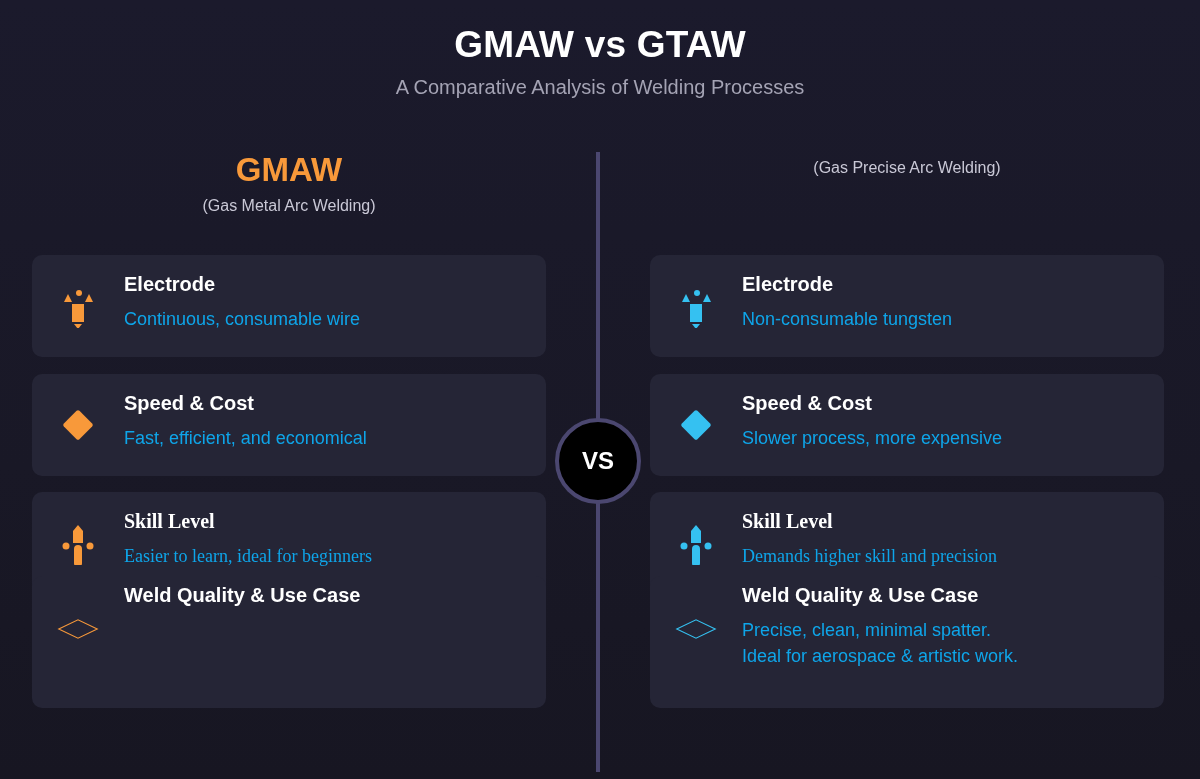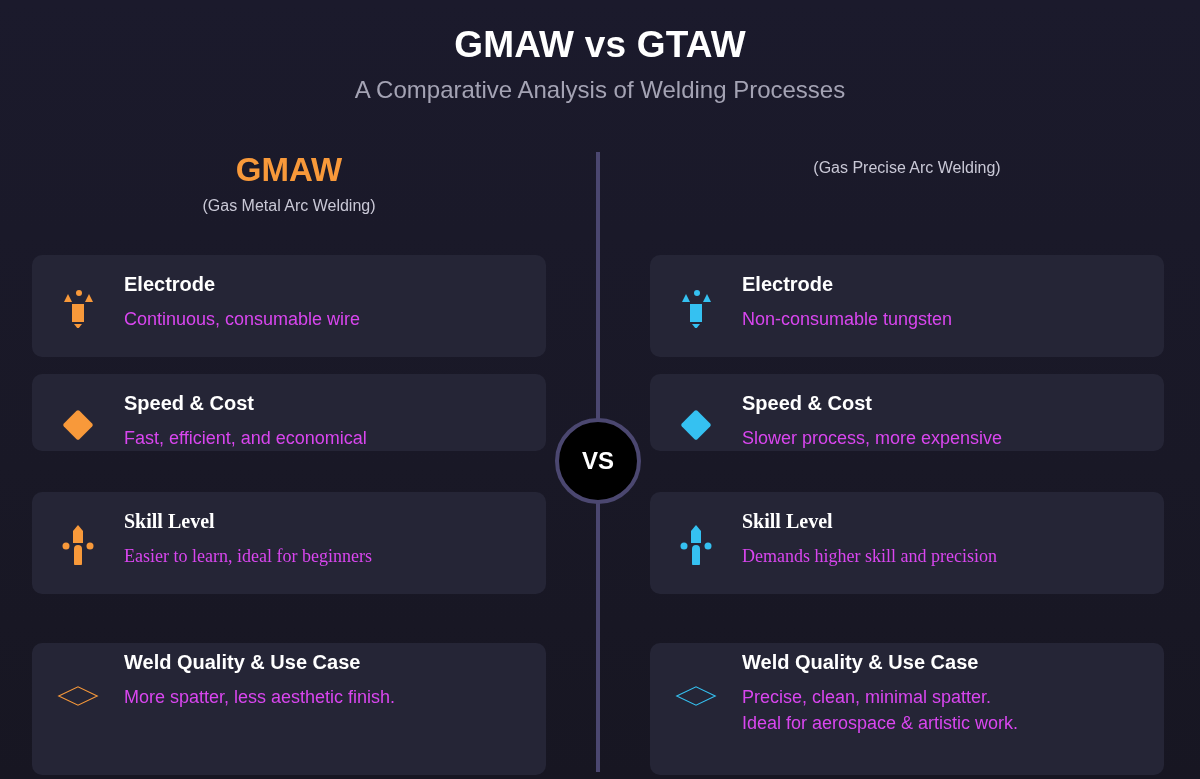--- a/index.html
+++ b/index.html
@@ -10,21 +10,21 @@
     color: #ffffff;
     position: relative;
   }
   .title {
     position: absolute; left: 0; width: 1200px; top: 24px;
     text-align: center; font-size: 37px; font-weight: 700; color: #ffffff;
     letter-spacing: 0.2px;
   }
   .subtitle {
     position: absolute; left: 0; width: 1200px; top: 76px;
-    text-align: center; font-size: 24px; color: #a4a3b4;
+    text-align: center; font-size: 20px; color: #a4a3b4;
   }
   .col-head {
     position: absolute; width: 514px; text-align: center;
   }
   .col-head .abbr { font-size: 33px; font-weight: 700; margin-top: 0; }
   .col-head .full { font-size: 16px; color: #c9c8d6; margin-top: 8px; }
   .left-head { left: 32px; top: 151px; }
   .right-head { left: 650px; top: 151px; }
   .left-head .abbr { color: #f8993a; }
   .right-head .abbr { color: #35c1f1; }
@@ -43,27 +43,27 @@
   .card {
     position: absolute; width: 514px; background: #252536;
     border-radius: 10px;
   }
   .card .icon {
     position: absolute; left: 24px; width: 44px; height: 44px;
     display: flex; align-items: center; justify-content: center;
   }
   .card .text { position: absolute; left: 92px; top: 18px; right: 20px; }
   .card .h { font-size: 20px; font-weight: 700; color: #ffffff; }
-  .card .d { font-size: 18px; color: #d946ef; margin-top: 10px; line-height: 26px; }
+  .card .d { font-size: 18px; color: #0ea5e9; margin-top: 10px; line-height: 26px; }
   .col-l { left: 32px; }
   .col-r { left: 650px; }
   .r1 { top: 255px; height: 102px; }
-  .r2 { top: 374px; height: 77px; }
+  .r2 { top: 374px; height: 102px; }
   .r3 { top: 492px; height: 102px; font-family: Liberation Serif, serif; }
-  .r4 { top: 643px; height: 132px; }
+  .r4 { top: 576px; height: 132px; }
   .r1 .icon, .r2 .icon, .r3 .icon { top: 29px; }
   .r4 .icon { top: 31px; }
   .r4 .text { top: 8px; }
 </style>
 </head>
 <body>
 
 <div class="title">GMAW vs GTAW</div>
 <div class="subtitle">A Comparative Analysis of Welding Processes</div>
 
@@ -125,21 +125,20 @@
 
 <div class="card col-l r4">
   <div class="icon">
     <svg width="48" height="44" viewBox="0 0 48 44">
       <polygon points="3,22 24,12 45,22 24,32" fill="none" stroke="#f8993a" stroke-width="1.2"></polygon>
     </svg>
   </div>
   <div class="text">
     <div class="h">Weld Quality &amp; Use Case</div>
     <div class="d">
-      <div>More spatter, less aesthetic finish.</div>
     </div>
   </div>
 </div>
 
 <div class="card col-r r1">
   <div class="icon">
     <svg width="44" height="44" viewBox="0 0 44 44">
       <polygon points="8,18 12,10 16,18" fill="#35c1f1"></polygon>
       <circle cx="23" cy="9" r="3" fill="#35c1f1"></circle>
       <polygon points="29,18 33,10 37,18" fill="#35c1f1"></polygon>

